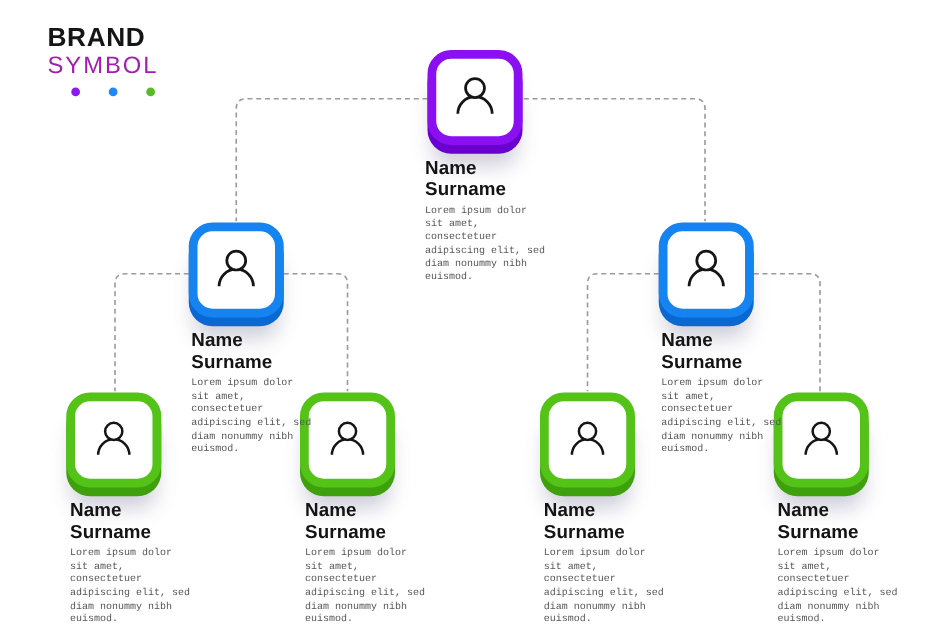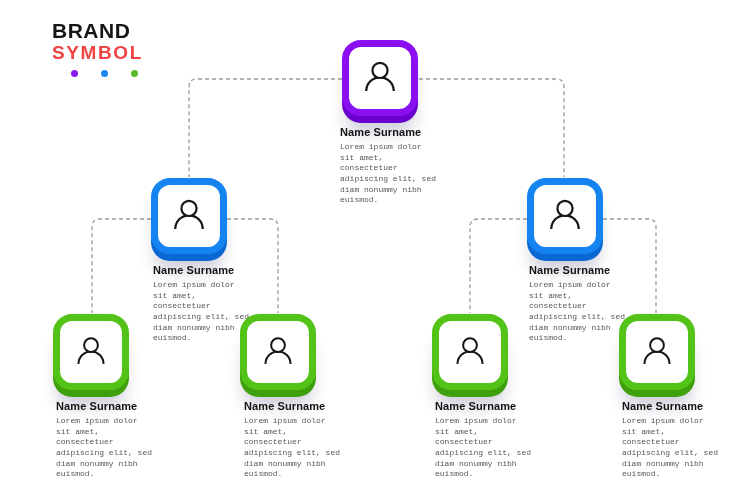--- a/index.html
+++ b/index.html
@@ -9,26 +9,26 @@
   }
   .canvas{
     position:relative;
     width:751px;
     height:500px;
     background:#ffffff;
     overflow:hidden;
   }
 
   
-  .logo{position:absolute;left:52px;top:20px;width:120px;}
+  .logo{position:absolute;left:38px;top:20px;width:120px;}
   .logo .brand-top{
     font-size:21px;font-weight:800;letter-spacing:.5px;color:#151515;line-height:1.05;
   }
   .logo .brand-bottom{
-    font-size:19px;font-weight:700;letter-spacing:1.6px;color:#ef4444;line-height:1.15;
+    font-size:19px;font-weight:400;letter-spacing:1.6px;color:#a21caf;line-height:1.15;
   }
   .logo .dots{display:flex;gap:23px;padding-left:19px;margin-top:6px;}
   .logo .dot{width:7px;height:7px;border-radius:50%;}
   .dot-purple{background:#8a1af2;}
   .dot-blue{background:#1e88f5;}
   .dot-green{background:#58ba27;}
 
   
   .connectors{position:absolute;left:0;top:0;width:751px;height:500px;}
 
@@ -46,21 +46,21 @@
   .node.root  .back{background:#6a00ce;}
   .node.root  .front{border:7px solid #8a10f2;}
   .node.branch .back{background:#0b68d2;}
   .node.branch .front{border:7px solid #1584f0;}
   .node.leaf  .back{background:#3fa00e;}
   .node.leaf  .front{border:7px solid #53c318;}
 
   
   .label{position:absolute;width:99px;}
   .label .name{
-    font-size:11px;font-weight:700;color:#141414;letter-spacing:.1px;margin:0 0 4px 0;
+    font-size:15px;font-weight:700;color:#141414;letter-spacing:.1px;margin:0 0 4px 0;
   }
   .label .desc{
     font-size:8px;line-height:1.33;color:#575757;margin:0;font-family:Liberation Mono, monospace;
   }
 </style>
 </head>
 <body>
 
 <div class="canvas">
 

